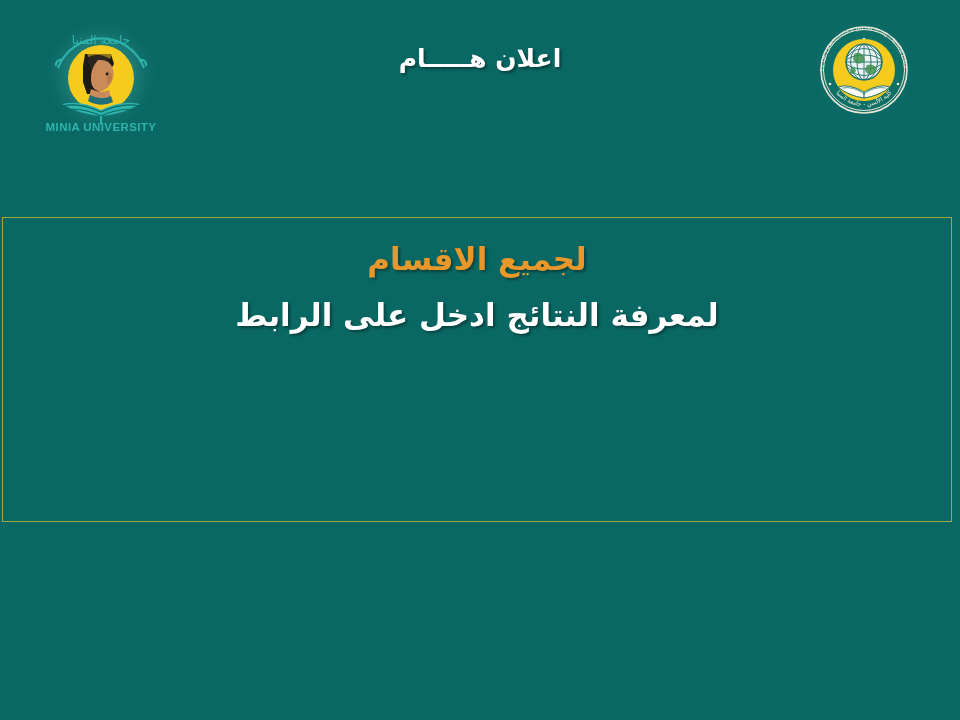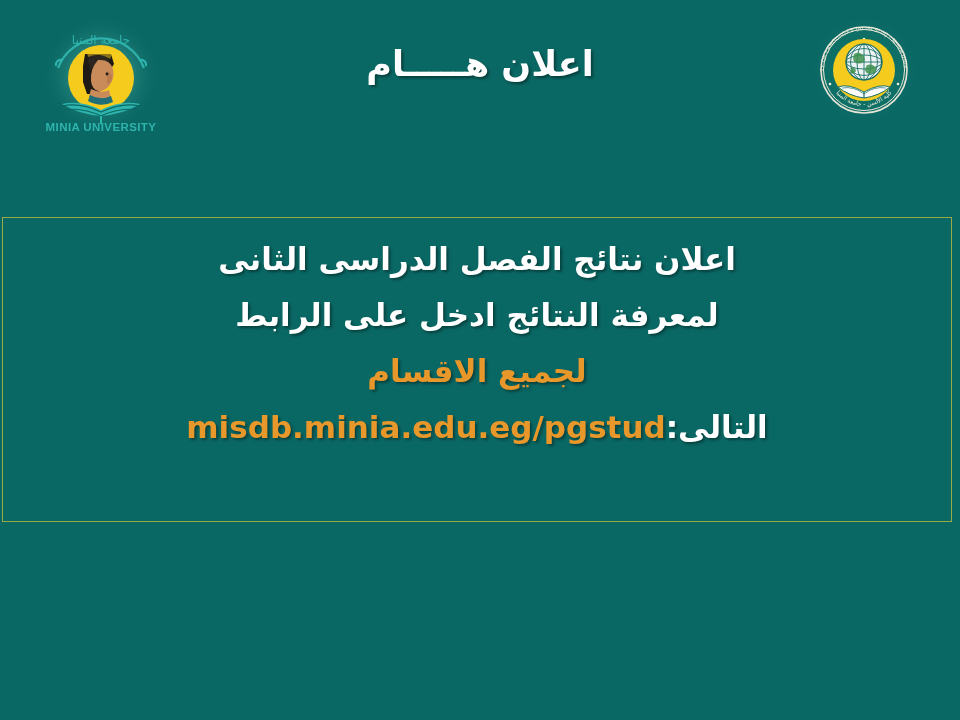--- a/index.html
+++ b/index.html
@@ -33,21 +33,21 @@
     height: 140px;
   }
 
   .header-title {
     position: absolute;
     left: 0;
     right: 0;
     top: 44px;
     text-align: center;
     color: #ffffff;
-    font-size: 35px;
+    font-size: 25px;
     font-weight: bold;
     letter-spacing: 0px;
     direction: rtl;
     text-shadow: 2px 2px 3px rgba(0,0,0,0.40);
   }
 
   
   .logo-left {
     position: absolute;
     left: 40px;
@@ -202,25 +202,23 @@
           <path d="M-22 2 q12 -2 22 6" fill="none" stroke="#1b6f66" stroke-width="0.7"></path>
           <path d="M22 2 q-12 -2 -22 6" fill="none" stroke="#1b6f66" stroke-width="0.7"></path>
         </g>
       </svg>
     </div>
   </div>
 
   <div class="frame">
     <div class="body-lines">
 
-      <div class="line">اعلان نتائج الفصل الدراسى الثانى</div>
-
+
+
+      <div class="line accent">لجميع الاقسام</div>
 
       <div class="line">لمعرفة النتائج ادخل على الرابط</div>
 
-      <div class="line accent">لجميع الاقسام</div>
-
-      <div class="line"><span>التالى</span><span class="colon">:</span><span class="url">misdb.minia.edu.eg/pgstud</span></div>
 
     </div>
   </div>
 
 </div>
 
 </body></html>

